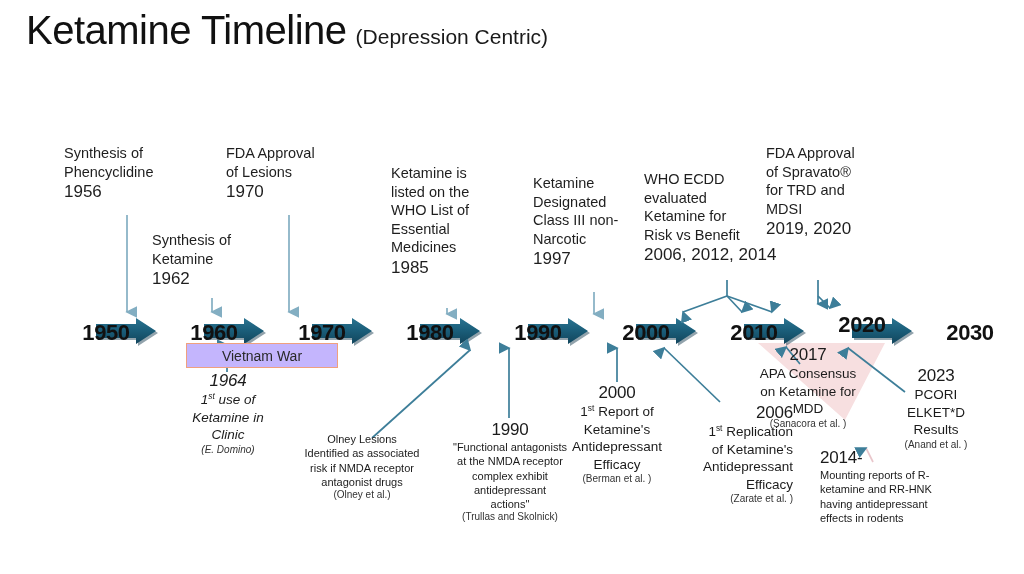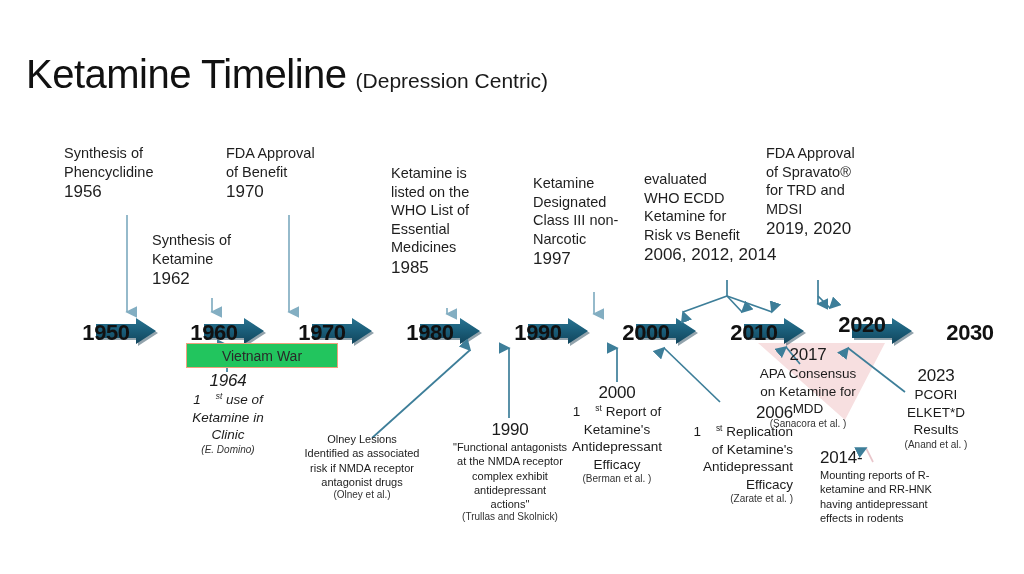--- a/index.html
+++ b/index.html
@@ -7,21 +7,21 @@
     width:1024px;height:574px;
     background:#ffffff;
     font-family:"Liberation Sans", sans-serif;
     color:#1c1c1c;
     overflow:hidden;
     position:relative;
   }
   #stage{position:absolute;left:0;top:0;width:1024px;height:574px;}
 
   
-  #title-block{position:absolute;left:26px;top:8px;white-space:nowrap;margin-top:44px;}
+  #title-block{position:absolute;left:26px;top:8px;white-space:nowrap;}
   #title-main{
     font-size:40px;font-weight:400;letter-spacing:-0.5px;color:#111;
     display:inline-block;vertical-align:baseline;
   }
   #title-sub{
     font-size:21px;font-weight:400;color:#1a1a1a;
     display:inline-block;vertical-align:baseline;margin-left:9px;
   }
 
   
@@ -41,26 +41,26 @@
   .ev .yr{font-size:17px;}
 
   
   .an{position:absolute;text-align:center;color:#1b1b1b;}
   .an .yr{font-size:17px;font-weight:400;letter-spacing:-0.2px;}
   .an .bd{font-size:13.5px;line-height:1.3;}
   .an .bd-sm{font-size:11px;line-height:1.3;}
   .an .cite{font-size:10px;color:#333;}
   .an-left{text-align:left;}
 
-  sup{font-size:0.62em;vertical-align:super;line-height:0;margin-left:15px;}
+  sup{font-size:0.62em;vertical-align:super;line-height:0;}
 
   
   #vietnam-box{
     position:absolute;left:186px;top:343px;width:152px;height:25px;
-    border:1.6px solid #f0a07e;background:#22c55e;
+    border:1.6px solid #f0a07e;background:#c4b5fd;
     display:flex;align-items:center;justify-content:center;
     font-size:14px;color:#2a2a2a;box-sizing:border-box;
   }
 </style>
 </head>
 <body>
 
 <div id="stage">
 
   <div id="title-block">
@@ -186,21 +186,21 @@
   </div>
 
   <div class="ev" style="left:152px;top:231px;width:120px;">
     <div>Synthesis of</div>
     <div>Ketamine</div>
     <div class="yr">1962</div>
   </div>
 
   <div class="ev" style="left:226px;top:144px;width:126px;">
     <div>FDA Approval</div>
-    <div>of Benefit</div>
+    <div>of Lesions</div>
     <div class="yr">1970</div>
   </div>
 
   <div class="ev" style="left:391px;top:164px;width:112px;">
     <div>Ketamine is</div>
     <div>listed on the</div>
     <div>WHO List of</div>
     <div>Essential</div>
     <div>Medicines</div>
     <div class="yr">1985</div>
@@ -208,22 +208,22 @@
 
   <div class="ev" style="left:533px;top:174px;width:122px;">
     <div>Ketamine</div>
     <div>Designated</div>
     <div>Class III non-</div>
     <div>Narcotic</div>
     <div class="yr">1997</div>
   </div>
 
   <div class="ev" style="left:644px;top:170px;width:150px;">
+    <div>WHO ECDD</div>
     <div>evaluated</div>
-    <div>WHO ECDD</div>
     <div>Ketamine for</div>
     <div>Risk vs Benefit</div>
     <div class="yr">2006, 2012, 2014</div>
   </div>
 
   <div class="ev" style="left:766px;top:144px;width:122px;">
     <div>FDA Approval</div>
     <div>of Spravato®</div>
     <div>for TRD and</div>
     <div>MDSI</div>

